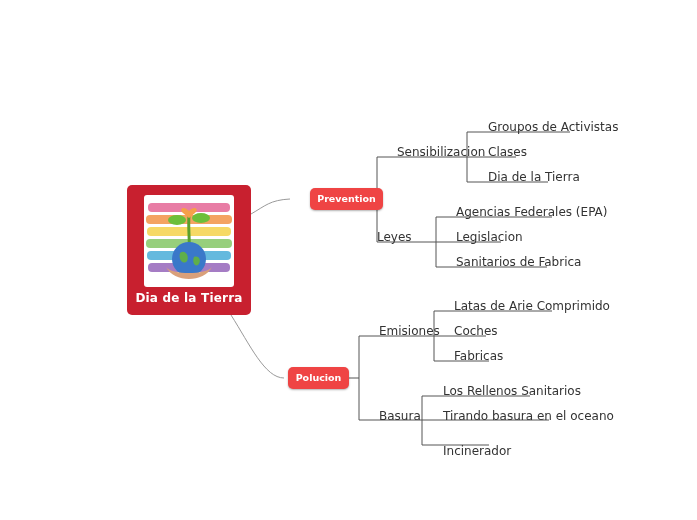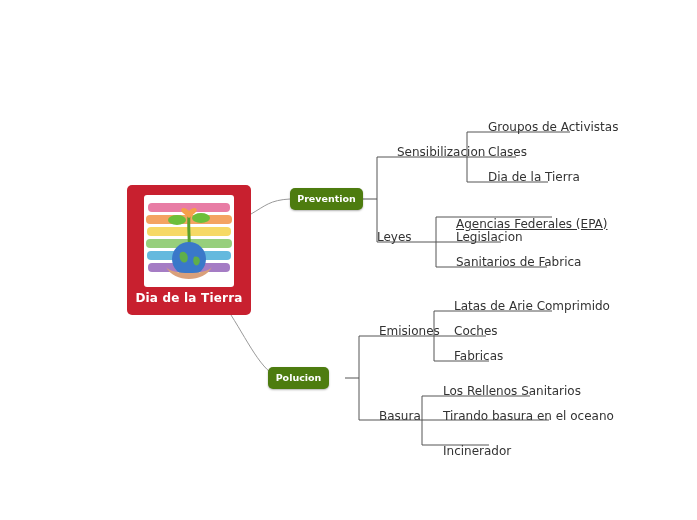--- a/index.html
+++ b/index.html
@@ -11,22 +11,22 @@
   }
   .central .img {
     position:absolute; left:17px; top:10px; width:90px; height:92px; background:#fff;
     border-radius:3px; overflow:hidden;
   }
   .central .title {
     position:absolute; left:0; right:0; top:106px; text-align:center;
     color:#fff; font-weight:bold; font-size:12px; letter-spacing:0.2px;
   }
   .topic {
-    position:absolute; background:#4d7c0f; color:#fff; font-weight:bold; font-size:9.5px;
-    border-radius:5px; text-align:center; box-shadow:0 1px 2px rgba(0,0,0,0.3);
+    position:absolute; background:#ef4444; color:#fff; font-weight:bold; font-size:9.5px;
+    border-radius:5px; text-align:center; box-shadow:0 1px 2px rgba(0,0,0,0.3);margin-left:20px;
   }
   .label { position:absolute; font-size:12px; color:#333; white-space:nowrap; }
 </style>
 </head>
 <body>
 
 <svg class="lines" width="697" height="520">
   <g stroke="#9a9a9a" fill="none" stroke-width="1">
     <path d="M251,214 C265,206 270,200 290,199"></path>
     <path d="M231,315 C250,345 265,378 284,378"></path>
@@ -91,21 +91,21 @@
 </div>
 <div class="topic" style="left:268px; top:367px; width:61px; height:22px; line-height:22px;">
   <span>Polucion</span>
 </div>
 
 <div class="label" style="left:397px; top:145px;">Sensibilizacion</div>
 <div class="label" style="left:377px; top:230px;">Leyes</div>
 <div class="label" style="left:488px; top:120px;">Groupos de Activistas</div>
 <div class="label" style="left:488px; top:145px;">Clases</div>
 <div class="label" style="left:488px; top:170px;">Dia de la Tierra</div>
-<div class="label" style="left:456px; top:217px;text-decoration:underline;">Agencias Federales (EPA)</div>
+<div class="label" style="left:456px; top:205px;">Agencias Federales (EPA)</div>
 <div class="label" style="left:456px; top:230px;text-align:right;">Legislacion</div>
 <div class="label" style="left:456px; top:255px;">Sanitarios de Fabrica</div>
 
 <div class="label" style="left:379px; top:324px;">Emisiones</div>
 <div class="label" style="left:379px; top:409px;">Basura</div>
 <div class="label" style="left:454px; top:299px;">Latas de Arie Comprimido</div>
 <div class="label" style="left:454px; top:324px;">Coches</div>
 <div class="label" style="left:454px; top:349px;">Fabricas</div>
 <div class="label" style="left:443px; top:384px;text-align:right;">Los Rellenos Sanitarios</div>
 <div class="label" style="left:443px; top:409px;text-align:right;">Tirando basura en el oceano</div>

